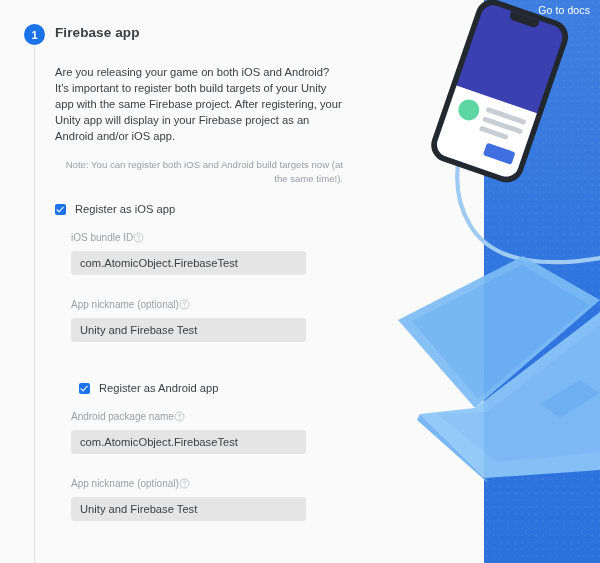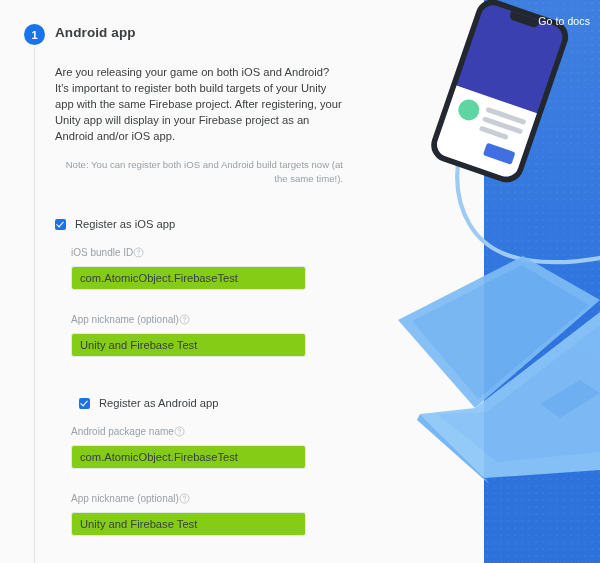--- a/index.html
+++ b/index.html
@@ -11,44 +11,44 @@
   }
   .page{position:relative;width:600px;height:563px;background:#fafafa;overflow:hidden;}
 
   
   .art-panel{position:absolute;left:484px;top:0;width:116px;height:563px;
     background:#3b7ddd;background:linear-gradient(180deg,#3f7fe0 0%,#2f74de 55%,#2d71da 100%);overflow:hidden;}
   .art-panel .dots{position:absolute;inset:0;
     background-image:radial-gradient(rgba(255,255,255,.10) 1px,transparent 1px);
     background-size:7px 7px;opacity:.6;}
   .art-layer{position:absolute;left:0;top:0;width:600px;height:563px;pointer-events:none;}
-  .docs-link{position:absolute;right:10px;top:15px;color:#ffffff;font-size:10.5px;
+  .docs-link{position:absolute;right:10px;top:4px;color:#ffffff;font-size:10.5px;
     letter-spacing:.1px;text-decoration:none;z-index:9;}
 
   
   .step-badge{position:absolute;left:24px;top:24px;width:21px;height:21px;border-radius:50%;
     background:#1a73e8;color:#fff;font-size:11px;font-weight:700;display:flex;
     align-items:center;justify-content:center;z-index:4;}
   .step-rail{position:absolute;left:34px;top:47px;width:1px;height:516px;background:#dfe1e5;z-index:2;}
 
   .content{position:absolute;left:55px;top:25px;width:300px;z-index:5;}
   .title{font-size:13.5px;font-weight:700;color:#3c4043;letter-spacing:.1px;margin:0 0 24px 0;}
   .para{font-size:11.2px;line-height:16px;color:#3c4043;margin:0 0 14px 0;width:288px;}
   .note{font-size:9.6px;line-height:14px;color:#9aa0a6;margin:0 0 11px 0;width:288px;text-align:right;}
 
-  .check-row{display:flex;align-items:center;gap:9px;margin-top:32px;}
+  .check-row{display:flex;align-items:center;gap:9px;margin-top:17px;}
   .cbx{width:11px;height:11px;border-radius:2px;background:#1a73e8;position:relative;flex:0 0 auto;}
   .cbx:after{content:"";position:absolute;left:3px;top:1px;width:3px;height:6px;
     border:solid #fff;border-width:0 1.6px 1.6px 0;transform:rotate(42deg);}
   .check-label{font-size:11.2px;color:#3c4043;}
 
   .field{margin-left:16px;margin-top:17px;}
   .field-label{display:flex;align-items:center;font-size:10px;color:#9aa0a6;margin-bottom:8px;}
   .help{width:11px;height:11px;flex:0 0 auto;opacity:.75;}
-  .input{width:235px;height:24px;box-sizing:border-box;background:#84cc16;
+  .input{width:235px;height:24px;box-sizing:border-box;background:#e5e5e5;
     border:1px solid #e4e6e8;border-radius:3px;padding:0 8px;font-size:11.2px;color:#3c4043;
     font-family:"Liberation Sans","DejaVu Sans",sans-serif;outline:none;line-height:22px;}
   .input::placeholder{color:#bdc1c6;}
 </style>
 </head>
 <body>
 
 <div class="page">
 
   <div class="art-panel">
@@ -95,21 +95,21 @@
     </g>
   </svg>
 
   <a class="docs-link" href="#">Go to docs</a>
 
   <div class="step-badge">1</div>
   <div class="step-rail"></div>
 
   <div class="content">
 
-    <h1 class="title">Android app</h1>
+    <h1 class="title">Firebase app</h1>
 
     <p class="para">Are you releasing your game on both iOS and Android? It's important to register both build targets of your Unity app with the same Firebase project. After registering, your Unity app will display in your Firebase project as an Android and/or iOS app.</p>
     <p class="note">Note: You can register both iOS and Android build targets now (at the same time!).</p>
 
     <div class="check-row">
       <span class="cbx"></span>
       <span class="check-label">Register as iOS app</span>
     </div>
 
     <div class="field">

